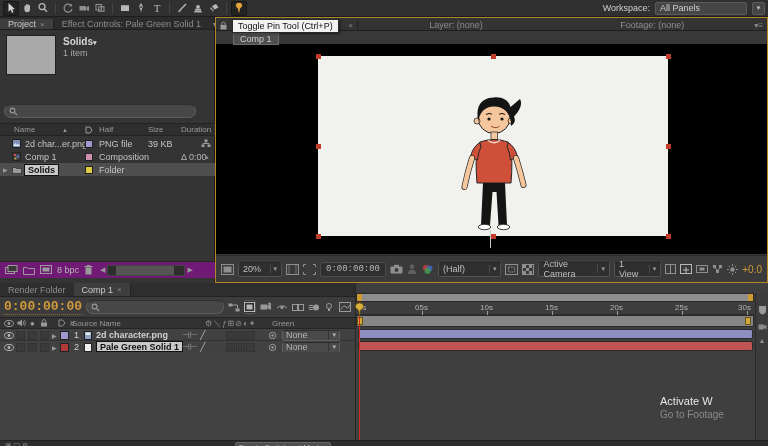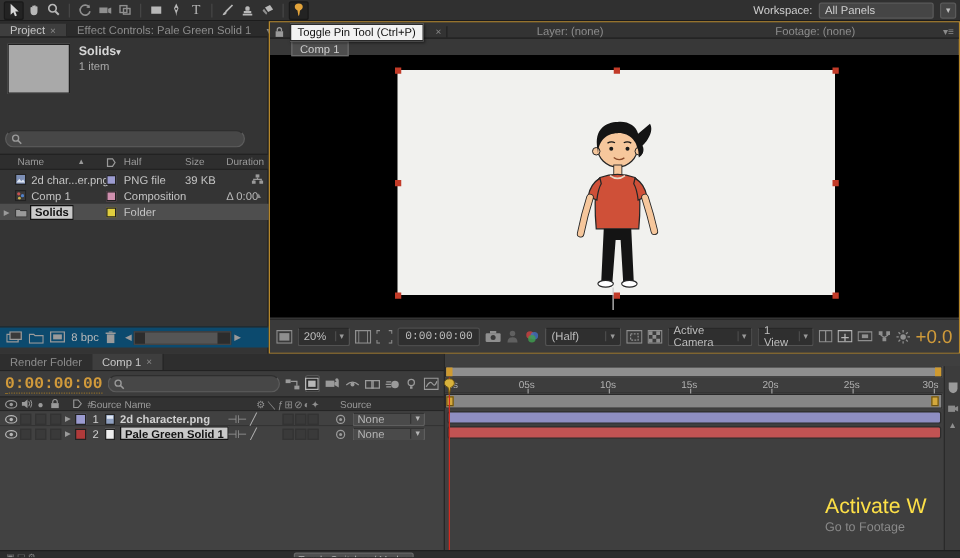--- a/index.html
+++ b/index.html
@@ -46,21 +46,21 @@
     border-top:1px solid #222;border-bottom:1px solid #222;display:flex;align-items:center;color:#9a9a9a;font-size:8px}
   #proj-rows{position:absolute;left:0;top:120px;width:215px}
   .prow{height:13px;display:flex;align-items:center;font-size:9px;color:#c4c4c4;position:relative}
   .prow .cname{position:absolute;left:25px}
   .prow .chip{position:absolute;left:85px;width:8px;height:8px;border:1px solid #222}
   .prow .ctype{position:absolute;left:99px}
   .prow .csize{position:absolute;left:148px}
   .prow .cdur{position:absolute;left:181px;color:#b8b8b8}
   .prow.sel{background:#4e4e4e}
   .namebox{background:#c9c9c9;color:#111;font-weight:bold;padding:0 3px;border:1px solid #111}
-  #proj-bottom{position:absolute;left:0;bottom:5px;width:215px;height:17px;background:#0c4a6e;
+  #proj-bottom{position:absolute;left:0;bottom:5px;width:215px;height:17px;background:#701a75;
     border-top:1px solid #252525;display:flex;align-items:center;gap:5px;padding:0 5px}
   #proj-bottom .bpc{color:#b8b8b8;font-size:9px}
   .hscroll{display:flex;align-items:center;height:11px}
   .hscroll .tr{width:78px;height:11px;background:#2c2c2c;border:1px solid #444;position:relative}
   .hscroll .th{position:absolute;left:8px;top:0;width:58px;height:9px;background:#555}
   .arr{color:#999;font-size:7px;padding:0 2px}
 
   
   #comp{position:absolute;left:215px;top:17px;width:553px;height:266px;background:#383838;
     border:1px solid #b5872b}
@@ -76,21 +76,21 @@
   #frame{position:absolute;left:102px;top:12px;width:350px;height:180px;background:#f1f1ee}
   .hd{position:absolute;width:5px;height:5px;background:#c23b28;z-index:5}
   #anchorline{position:absolute;left:274px;top:186px;width:1px;height:18px;background:#c9c9c9}
   #cbt{position:absolute;left:0;bottom:0;width:100%;height:27px;background:#3a3a3a;border-top:1px solid #282828;
     display:flex;align-items:center;padding:0 5px;gap:4px}
   .dd{background:#2f2f2f;border:1px solid #525252;border-top-color:#262626;border-radius:2px;color:#bfbfbf;
     font-size:9px;height:15px;display:flex;align-items:center;justify-content:space-between;padding:0 4px;gap:4px}
   .dd .car{font-size:7px;color:#999;border-left:1px solid #4a4a4a;padding-left:3px}
   .tc{background:#2f2f2f;border:1px solid #4c4c4c;border-radius:2px;color:#b9b9b9;height:15px;
     display:flex;align-items:center;padding:0 5px;font-family:"Liberation Mono",monospace;font-size:9px}
-  .exp{color:#cf9a3a;font-size:15px}
+  .exp{color:#cf9a3a;font-size:10px}
 
   
   #tl{position:absolute;left:0;top:283px;width:768px;height:163px;background:#3f3f3f;overflow:hidden}
   #tl-tabs{position:absolute;left:0;top:0;width:355px;height:14px;background:#2e2e2e;display:flex;border-bottom:1px solid #222}
   #tl-head{position:absolute;left:0;top:14px;width:355px;height:20px;background:#3c3c3c;display:flex;align-items:center;padding:0 4px;gap:4px}
   #tl-timecode{color:#d19a3b;font-size:13px;font-weight:bold;font-family:"Liberation Mono",monospace;
     border-bottom:1px dotted #8a6a2a;letter-spacing:0}
   #tl-search{width:138px}
   .thic{width:15px;height:14px;display:flex;align-items:center;justify-content:center;border-radius:2px}
   .thic.pressed{background:#2d2d2d;box-shadow:inset 0 0 0 1px #555}
@@ -113,21 +113,21 @@
   .wah{position:absolute;top:1px;width:6px;height:8px;background:#d3a83c;border:1px solid #6a5213}
   .lbar{position:absolute;left:358px;width:395px;height:10px;border-radius:2px;border:1px solid #2c2c2c}
   #playline{position:absolute;left:359px;top:19px;width:1px;height:138px;background:#d42a1e;z-index:20}
   #playpin{position:absolute;left:353px;top:19px;z-index:21}
   #tl-empty-left{position:absolute;left:0;top:69px;width:355px;height:88px;background:#424242}
   #tl-bottom{position:absolute;left:0;bottom:0;width:768px;height:6px;background:#2d2d2d;border-top:1px solid #202020;overflow:visible}
   #togglebtn{position:absolute;left:235px;top:1px;width:96px;height:11px;background:#4f4f4f;border:1px solid #666;
     border-radius:2px;color:#b9b9b9;font-size:8px;display:flex;align-items:center;justify-content:center}
   #tl-rightcol{position:absolute;left:755px;top:10px;width:13px;height:153px;background:#3c3c3c;border-left:1px solid #2a2a2a}
   #watermark{position:absolute;left:660px;top:112px;width:108px;overflow:hidden;white-space:nowrap;pointer-events:none}
-  #watermark .w1{font-size:17px;color:#fde047}
+  #watermark .w1{font-size:11px;color:#e5e5e5}
   #watermark .w2{font-size:10px;color:#8a8a8a;margin-top:2px}
 </style>
 </head>
 <body>
 
 <div id="screen">
 
   <div id="topbar">
     <div class="tool active">
       <svg width="12" height="12" viewBox="0 0 12 12">
@@ -608,21 +608,21 @@
           </svg>
       </span>
       <span class="tcol ic" style="left:58px">
         <svg width="8" height="8" viewBox="0 0 8 8">
             <path d="M1,1 H4.5 L7,4 L4.5,7 H1 Z" fill="none" stroke="#9a9a9a" stroke-width="0.9"></path>
           </svg>
       </span>
       <span class="tcol" style="left:70px">#</span>
       <span class="tcol" style="left:72px">Source Name</span>
       <span class="tcol" style="left:205px;letter-spacing:1px;color:#8f8f8f">⚙＼ƒ⊞⊘◐✦</span>
-      <span class="tcol" style="left:272px">Source</span>
+      <span class="tcol" style="left:272px">Green</span>
     </div>
 
     <div class="lrow" style="top:46px">
       <span class="cell ic" style="left:4px">
         <svg width="10" height="7" viewBox="0 0 10 7">
             <ellipse cx="5" cy="3.5" rx="4.5" ry="3" fill="none" stroke="#b5b5b5"></ellipse>
             <circle cx="5" cy="3.5" r="1.4" fill="#b5b5b5"></circle>
           </svg>
       </span>
       <span class="cell" style="left:16px">

